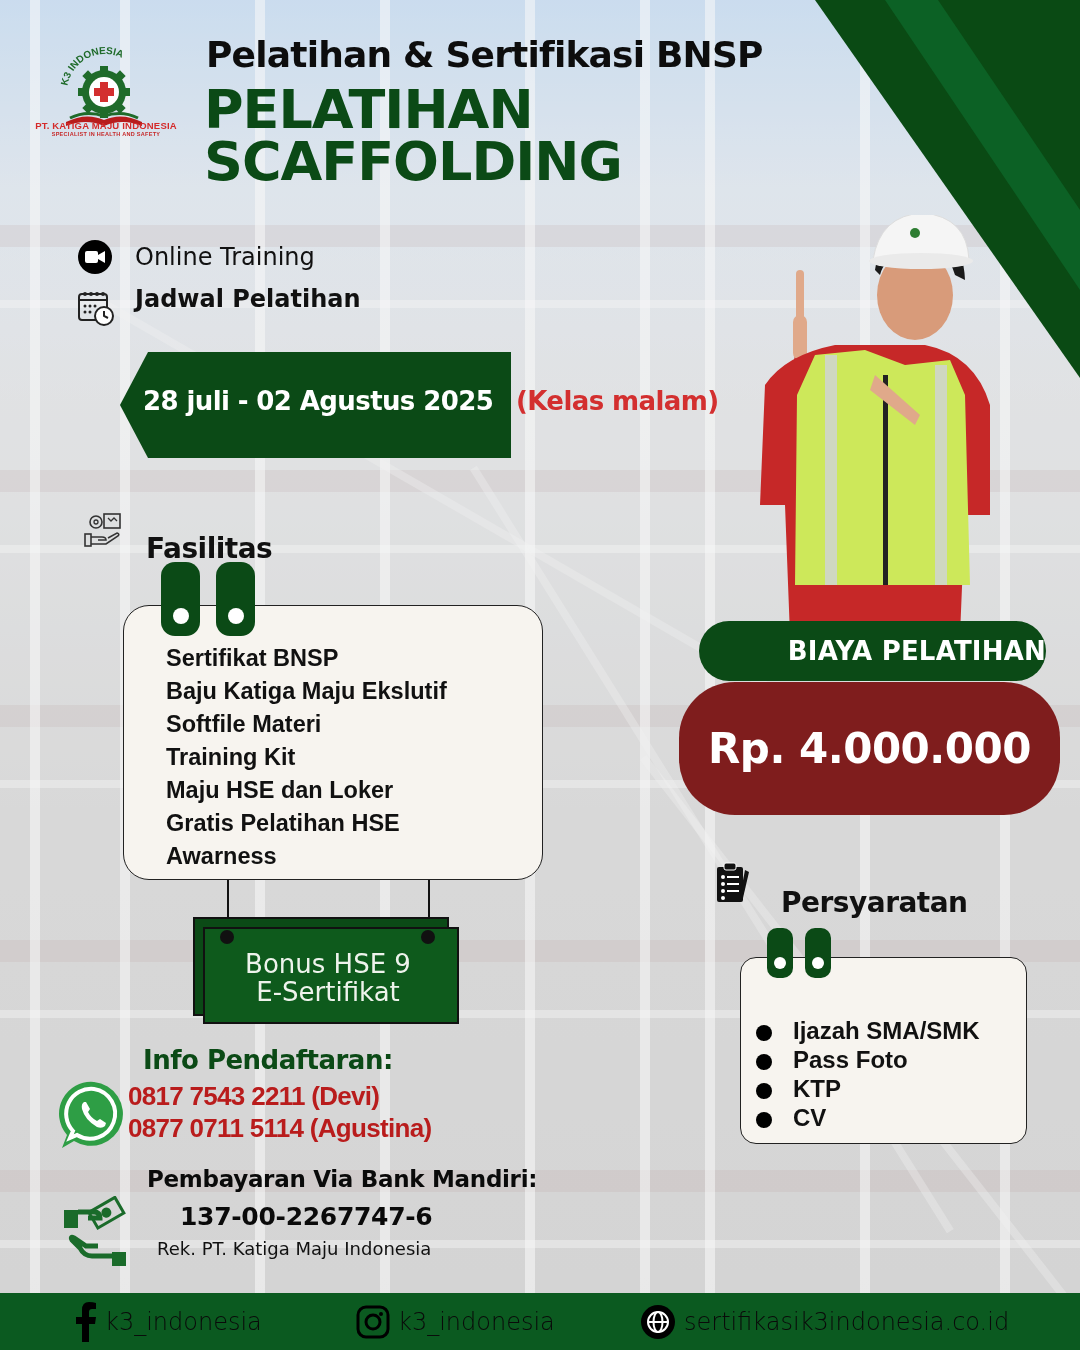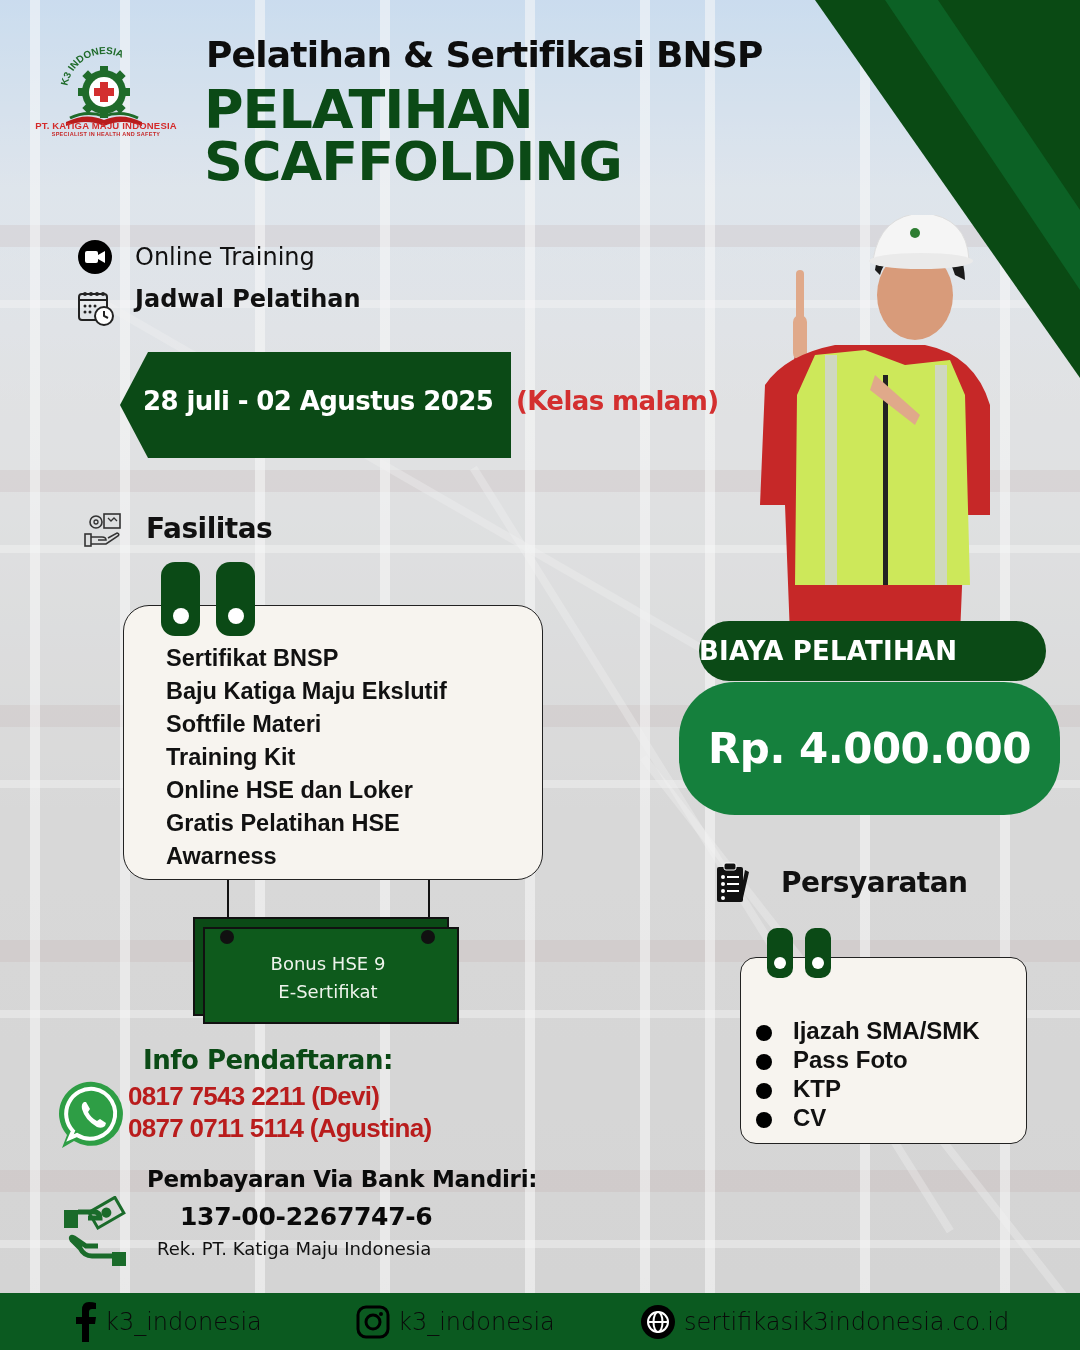--- a/index.html
+++ b/index.html
@@ -44,46 +44,46 @@
 
   
   .date-banner { position: absolute; left: 120px; top: 352px; width: 391px; height: 106px; background: #0b4a16;
     clip-path: polygon(28px 0, 100% 0, 100% 100%, 28px 100%, 0 50%); }
   .date-text { position: absolute; left: 143px; top: 386px; font-family: "DejaVu Sans", sans-serif; font-weight: 700;
     font-size: 26px; color: #ffffff; letter-spacing: -0.6px; }
   .kelas-text { position: absolute; left: 516px; top: 386px; font-family: "DejaVu Sans", sans-serif; font-weight: 700;
     font-size: 26px; color: #d32f2f; letter-spacing: -0.6px; }
 
   
-  .section-title { position: absolute; font-family: "DejaVu Sans", sans-serif; font-weight: 700; font-size: 28px; color: #111; letter-spacing: -0.5px; }
+  .section-title { position: absolute; font-family: "DejaVu Sans", sans-serif; font-weight: 700; font-size: 28px; color: #111; letter-spacing: -0.5px; margin-top: 20px; }
 
   
   .card { position: absolute; background: #f7f4ef; border: 1.5px solid #222; border-radius: 26px; }
   .clip { position: absolute; background: #0b4a16; border-radius: 14px; }
   .clip::after { content: ""; position: absolute; left: 50%; bottom: 12px; width: 16px; height: 16px; margin-left: -8px;
     border-radius: 50%; background: #fff; }
   .clip.small { border-radius: 10px; }
   .clip.small::after { width: 12px; height: 12px; margin-left: -6px; bottom: 9px; }
 
   .fas-list { position: absolute; left: 166px; top: 642px; list-style: none; }
   .fas-list li { font-family: "Liberation Sans", sans-serif; font-weight: 700; font-size: 23.5px; line-height: 33px; color: #111; }
 
   
   .string { position: absolute; width: 2px; background: #111; }
   .sign-back { position: absolute; left: 193px; top: 917px; width: 256px; height: 99px; background: #0b4a16; border: 2px solid #111; }
   .sign-front { position: absolute; left: 203px; top: 927px; width: 256px; height: 97px; border: 2px solid #111; background: #0e5a1c; }
   .nail { position: absolute; width: 14px; height: 14px; border-radius: 50%; background: #111; }
   .bonus-text { position: absolute; left: 203px; top: 950px; width: 250px; text-align: center; font-family: "DejaVu Sans", sans-serif;
-    font-size: 18px; line-height: 28px; color: #eef3ec; }
+    font-size: 26px; line-height: 28px; color: #eef3ec; }
 
   
   .price-pill { position: absolute; left: 699px; top: 621px; width: 347px; height: 60px; background: #0b4a16; border-radius: 30px;
-    display: flex; align-items: center; justify-content: flex-start; }
+    display: flex; align-items: center; justify-content: flex-end; }
   .price-pill span { font-family: "DejaVu Sans", sans-serif; font-weight: 700; font-size: 26px; color: #fff; letter-spacing: 0.2px; }
-  .price-box { position: absolute; left: 679px; top: 682px; width: 381px; height: 133px; background: #15803d; border-radius: 56px;
+  .price-box { position: absolute; left: 679px; top: 682px; width: 381px; height: 133px; background: #7f1d1d; border-radius: 56px;
     display: flex; align-items: center; justify-content: center; }
   .price-box span { font-family: "DejaVu Sans", sans-serif; font-weight: 700; font-size: 42px; color: #fff; letter-spacing: -0.5px; }
 
   
   .req-list { position: absolute; left: 754px; top: 1016px; list-style: none; }
   .req-list li { position: relative; padding-left: 39px; font-family: "Liberation Sans", sans-serif; font-weight: 700; font-size: 24px; line-height: 29px; color: #111; }
   .req-list li::before { content: ""; position: absolute; left: 2px; top: 9px; width: 16px; height: 16px; border-radius: 50%; background: #000; }
 
   
   .info-title { position: absolute; left: 143px; top: 1045px; font-family: "DejaVu Sans", sans-serif; font-weight: 700; font-size: 26px; color: #0b4a16; letter-spacing: -0.5px; }
@@ -227,21 +227,21 @@
 <div class="section-title" style="left:146px; top:512px">Fasilitas</div>
 
 <div class="card" style="left:123px; top:605px; width:420px; height:275px"></div>
 <div class="clip" style="left:161px; top:562px; width:39px; height:74px"></div>
 <div class="clip" style="left:216px; top:562px; width:39px; height:74px"></div>
 <ul class="fas-list">
   <li>Sertifikat BNSP</li>
   <li>Baju Katiga Maju Ekslutif</li>
   <li>Softfile Materi</li>
   <li>Training Kit</li>
-  <li>Online HSE dan Loker</li>
+  <li>Maju HSE dan Loker</li>
   <li>Gratis Pelatihan HSE</li>
   <li>Awarness</li>
 </ul>
 
 <div class="string" style="left:227px; top:880px; height:58px"></div>
 <div class="string" style="left:428px; top:880px; height:58px"></div>
 <div class="sign-back"></div>
 <div class="sign-front"></div>
 <div class="nail" style="left:220px; top:930px"></div>
 <div class="nail" style="left:421px; top:930px"></div>

